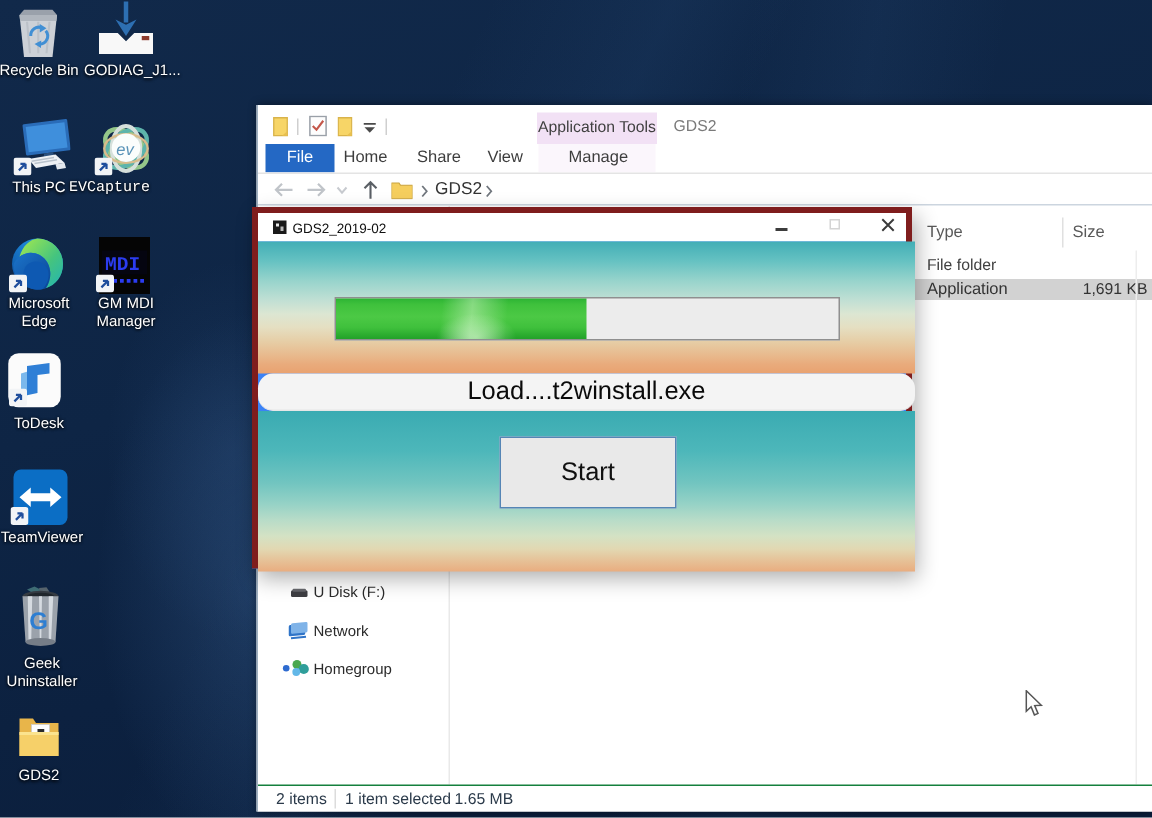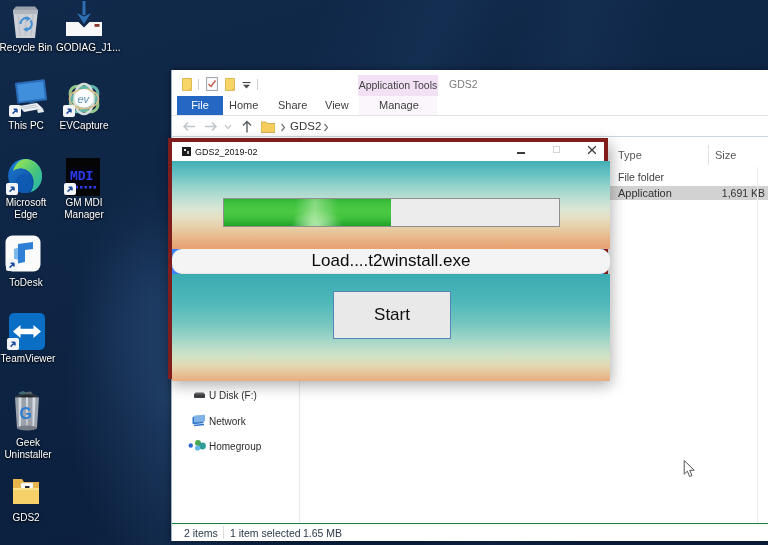--- a/index.html
+++ b/index.html
@@ -100,21 +100,21 @@
 <svg class="abs" style="left:64px;top:79px;" width="40" height="42" viewBox="0 0 40 42">
   <g fill="none" opacity="0.95">
     <ellipse cx="20" cy="20" rx="16" ry="10" stroke="#9ccf8e" stroke-width="3" transform="rotate(40 20 20)"></ellipse>
     <ellipse cx="20" cy="20" rx="16" ry="10" stroke="#64bcb2" stroke-width="3" transform="rotate(-40 20 20)"></ellipse>
     <ellipse cx="20" cy="20" rx="15" ry="9.5" stroke="#e2eae4" stroke-width="2.6" transform="rotate(90 20 20)"></ellipse>
     <ellipse cx="20" cy="20" rx="14.5" ry="9.5" stroke="#e4c491" stroke-width="1.6"></ellipse>
   </g>
   <circle cx="20" cy="19.5" r="9.5" fill="#fbfdfc"></circle>
   <text x="13.5" y="24" font-family="Liberation Sans" font-size="11" font-style="italic" fill="#5a93b8">ev</text>
 </svg>
-<div class="lbl" style="left:53px;top:120px;width:62px;">EVCapture</div>
+<div class="lbl" style="left:42px;top:120px;width:62px;font-family:Liberation Mono, monospace;">EVCapture</div>
 
 <svg class="abs" style="left:7px;top:158px;" width="36" height="36" viewBox="0 0 36 36">
   <defs>
     <linearGradient id="eg1" x1="0" y1="1" x2="1" y2="0">
       <stop offset="0" stop-color="#0a4a9c"></stop>
         <stop offset="0.55" stop-color="#1a7fd0"></stop>
         <stop offset="1" stop-color="#2fb0dc"></stop>
     </linearGradient>
     <linearGradient id="eg2" x1="0.2" y1="0" x2="1" y2="0.8">
       <stop offset="0" stop-color="#95e356"></stop>

